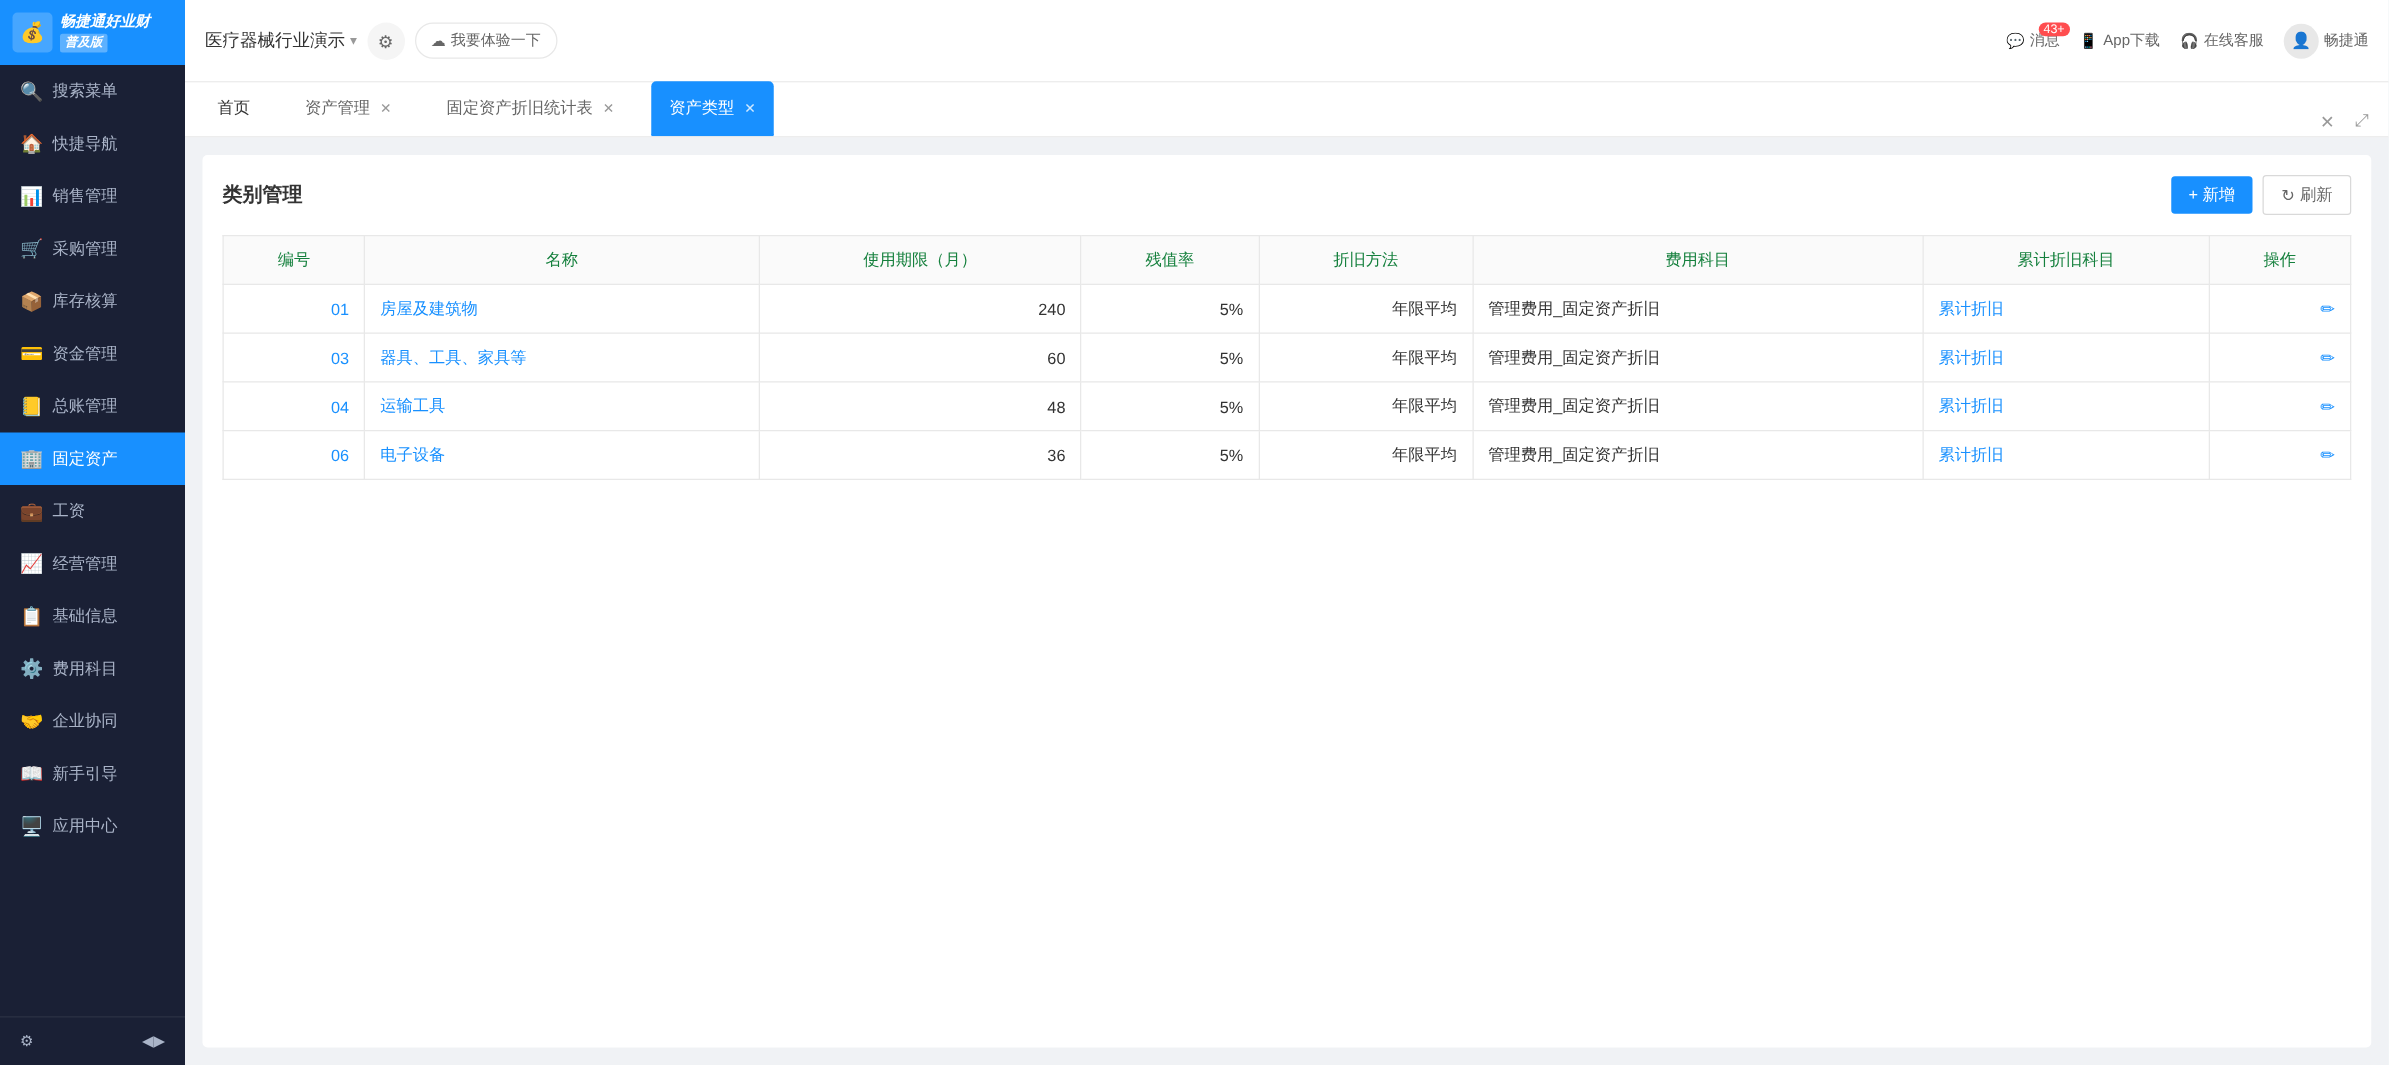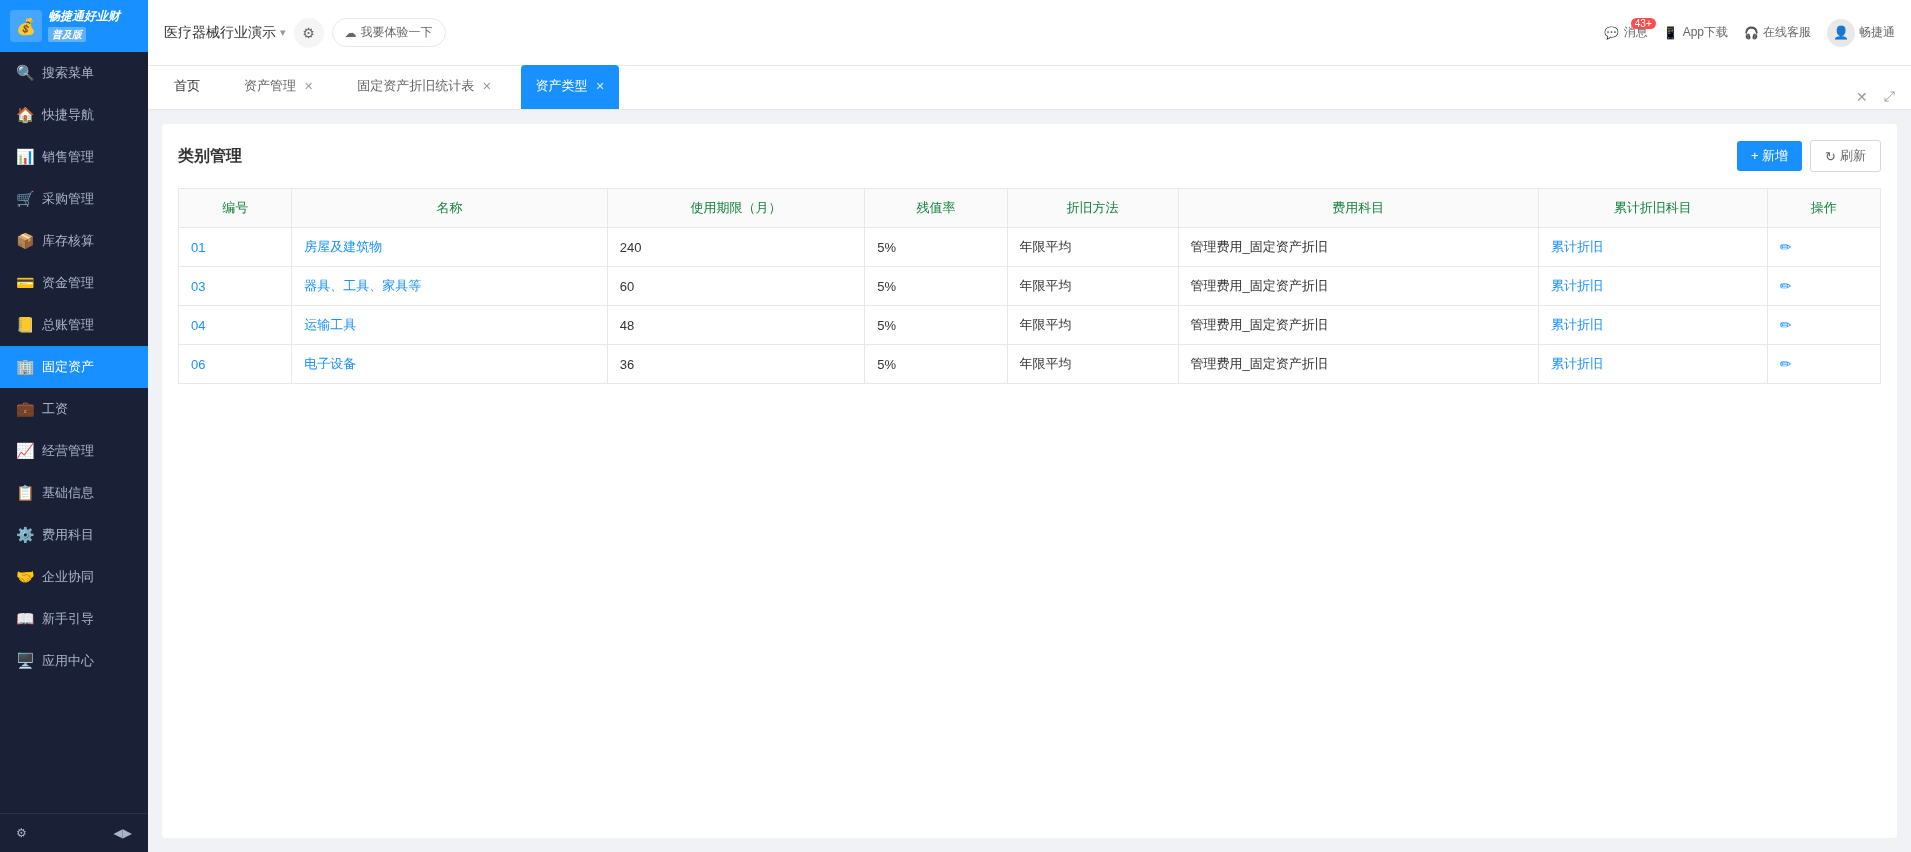--- a/index.html
+++ b/index.html
@@ -158,21 +158,21 @@
     .data-table { width: 100%; border-collapse: collapse; font-size: 13px; }
     .data-table th {
       background: #fafafa; border: 1px solid #e8e8e8;
       padding: 10px 12px; text-align: center;
       font-weight: 500; color: #15803d;
     }
     .data-table td {
       border: 1px solid #e8e8e8;
       padding: 10px 12px; color: #333;
     }
-    .td-center { text-align: left; }
+    .td-center { text-align: right; }
     .link-text { color: #1890ff; cursor: pointer; }
     .edit-icon { color: #1890ff; cursor: pointer; font-size: 14px; }
   </style>
 </head>
 <body>
 
 <div class="sidebar">
   <div class="sidebar-logo">
     <div class="logo-icon">
       <span>💰</span>

